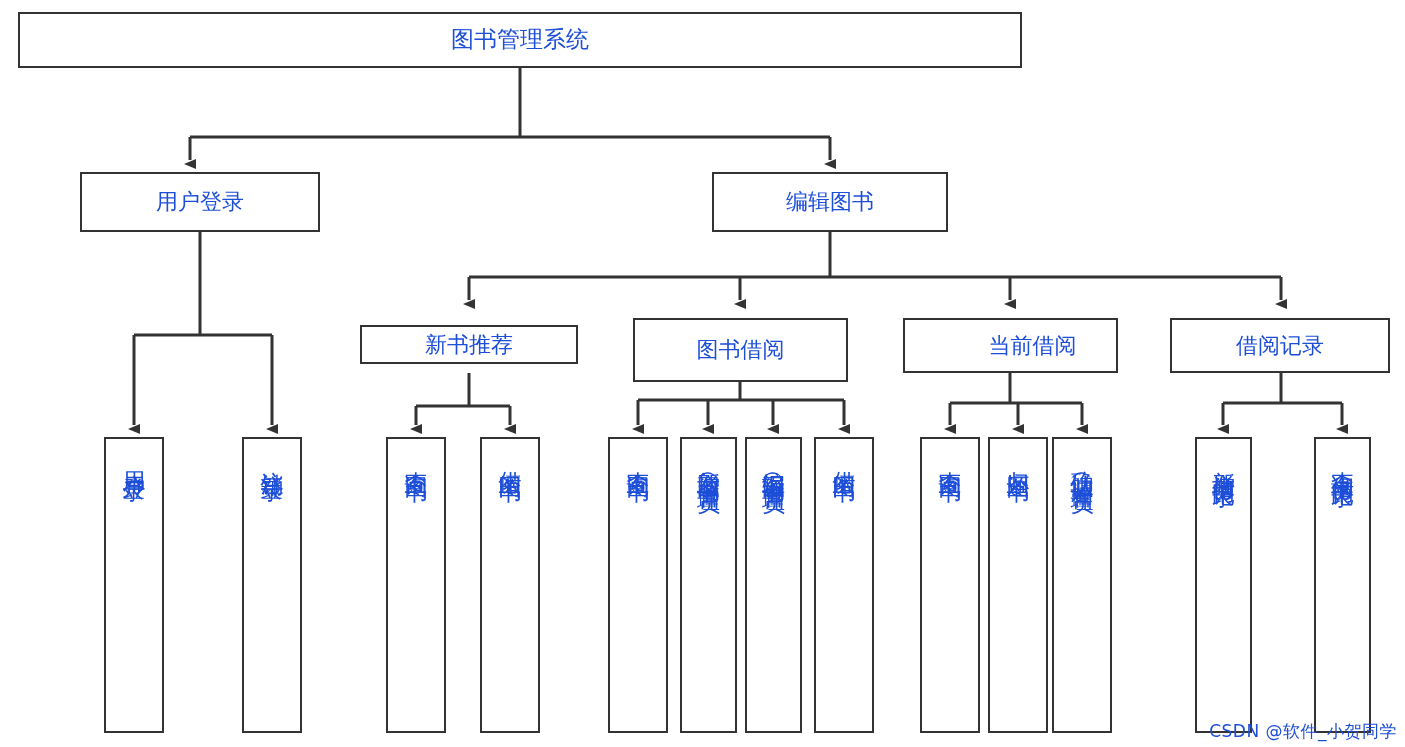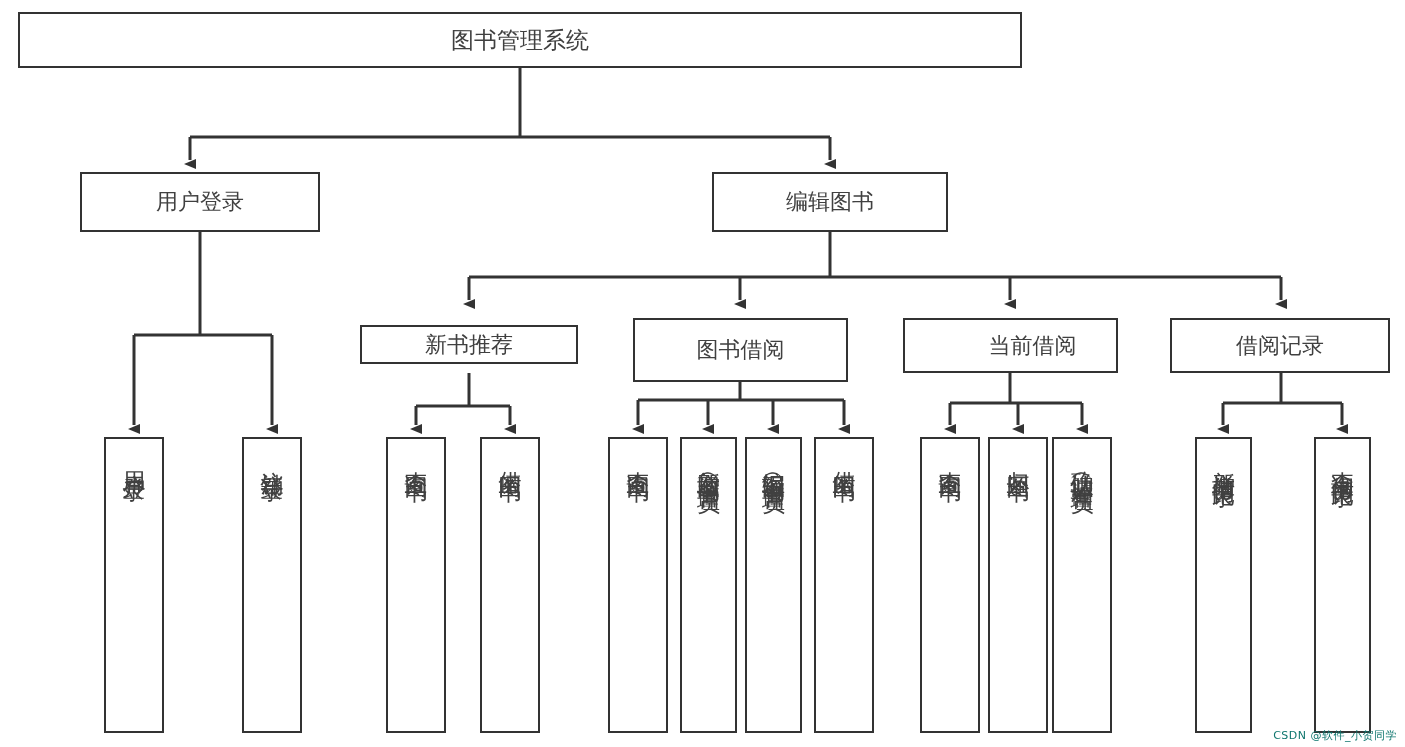--- a/index.html
+++ b/index.html
@@ -29,24 +29,25 @@
     position: absolute;
     box-sizing: border-box;
     background: #ffffff;
     border: 2px solid #333333;
     display: flex;
     align-items: center;
     justify-content: center;
     z-index: 2;
   }
   .node .label {
-    color: #404040;
+    color: #1d4ed8;
     text-align: center;
     line-height: 1.15;
     white-space: nowrap;
+    font-family: Liberation Serif, serif;
   }
   
   .node.h .label {
     font-size: 22px;
   }
   .node.root .label {
     font-size: 23px;
   }
   
   .node.v {
@@ -57,22 +58,22 @@
     writing-mode: vertical-rl;
     text-orientation: upright;
     font-size: 23px;
     letter-spacing: 3px;
     line-height: 1;
   }
   #watermark {
     position: absolute;
     right: 8px;
     bottom: 4px;
-    font-size: 11px;
-    color: #0f766e;
+    font-size: 17px;
+    color: #1d4ed8;
     z-index: 5;
     white-space: nowrap;
     letter-spacing: 0.5px;
   }
 </style>
 </head>
 <body>
 
 <div id="stage">
 

